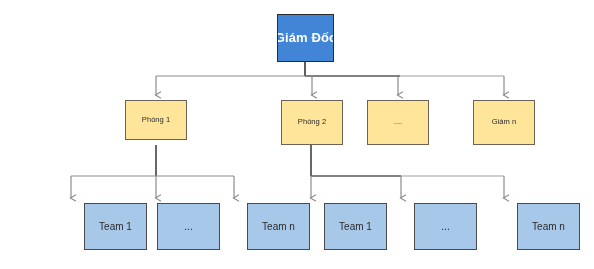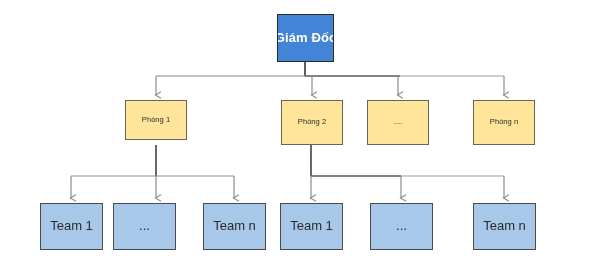--- a/index.html
+++ b/index.html
@@ -47,21 +47,22 @@
   .node-dept {
     background: #ffe599;
     border: 1.4px solid #6b6354;
     color: #2b2b2b;
     font-size: 7.6px;
   }
   .node-team {
     background: #a7c8e8;
     border: 1.4px solid #4a4a4a;
     color: #2b2b2b;
-    font-size: 13px;
+    font-size: 10px;
+    margin-left: 44px;
   }
   .node-label {
     display: block;
     padding: 0 2px;
     white-space: nowrap;
   }
 </style>
 </head>
 <body>
 
@@ -110,21 +111,21 @@
   <div class="node node-dept" style="left:125px; top:100px; width:62px; height:40px;">
     <span class="node-label">Phòng 1</span>
   </div>
   <div class="node node-dept" style="left:281px; top:100px; width:62px; height:45px;">
     <span class="node-label">Phòng 2</span>
   </div>
   <div class="node node-dept" style="left:367px; top:100px; width:62px; height:45px;">
     <span class="node-label">....</span>
   </div>
   <div class="node node-dept" style="left:473px; top:100px; width:62px; height:45px;">
-    <span class="node-label">Phòng n</span>
+    <span class="node-label">Giám n</span>
   </div>
 
   <div class="node node-team" style="left:40px; top:203px; width:63px; height:47px;">
     <span class="node-label">Team 1</span>
   </div>
   <div class="node node-team" style="left:113px; top:203px; width:63px; height:47px;">
     <span class="node-label">...</span>
   </div>
   <div class="node node-team" style="left:203px; top:203px; width:63px; height:47px;">
     <span class="node-label">Team n</span>

